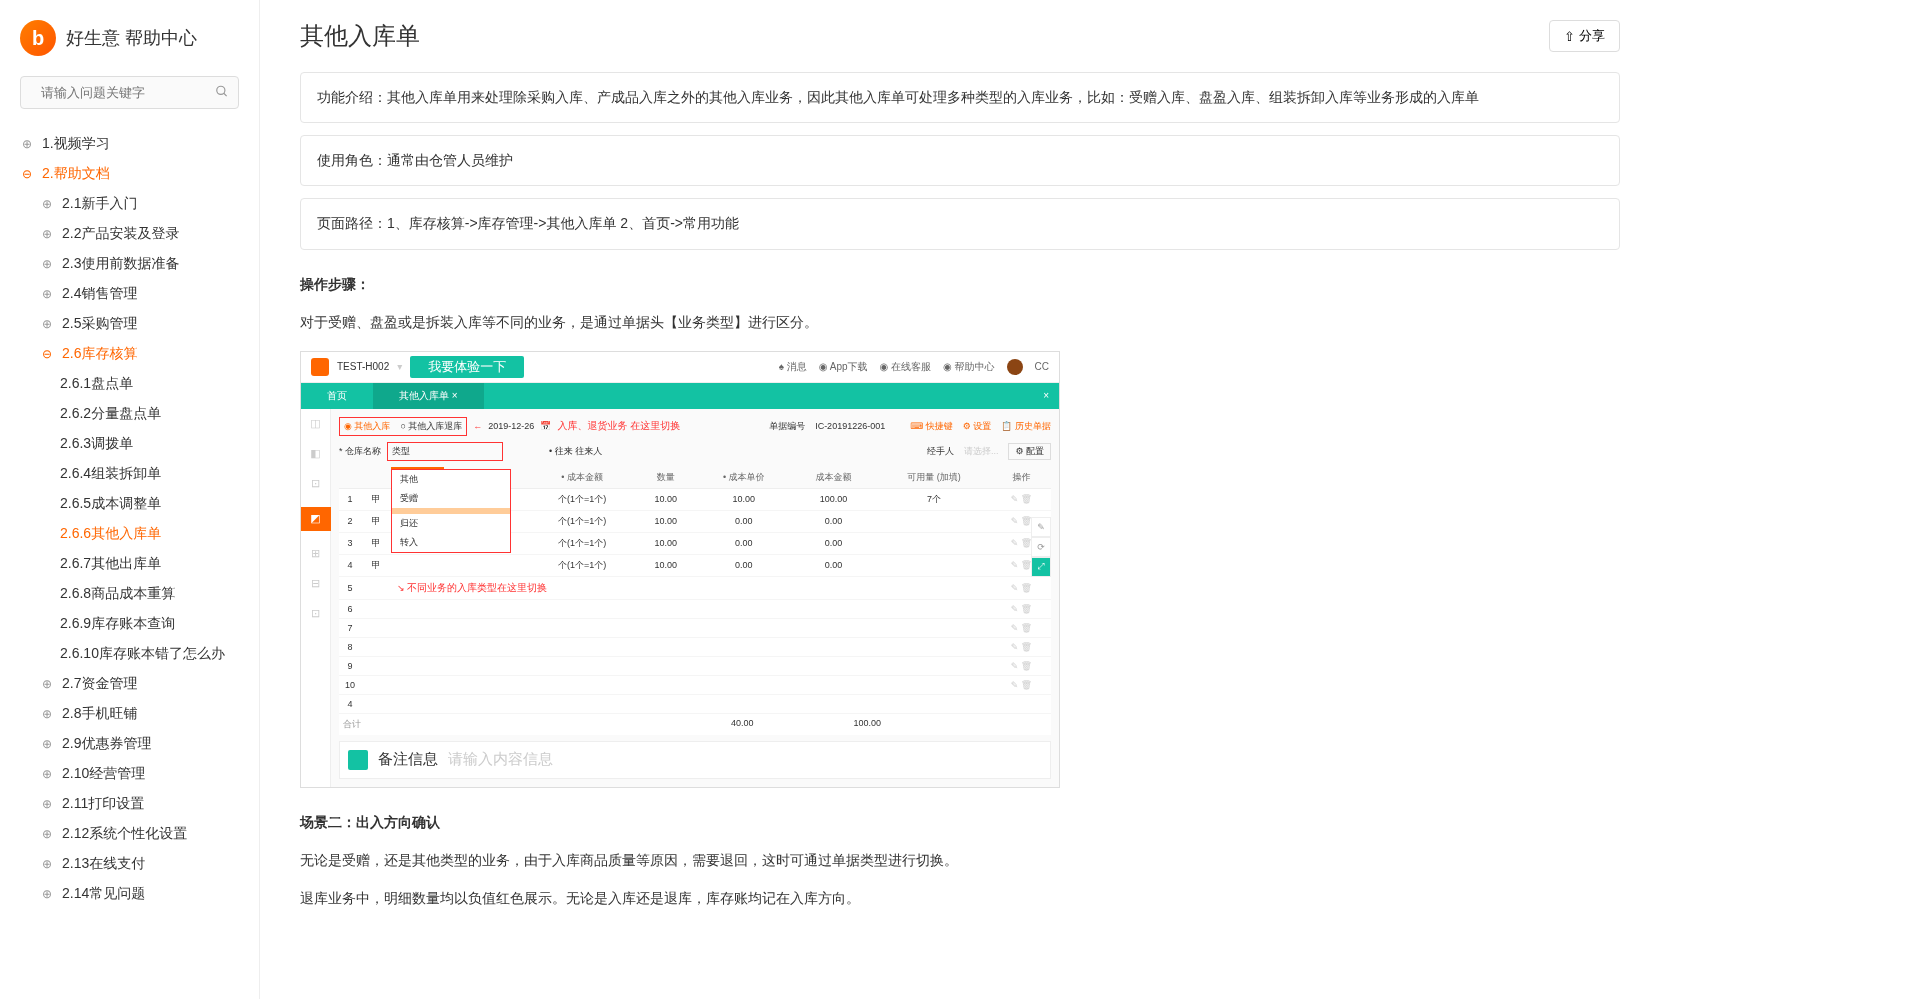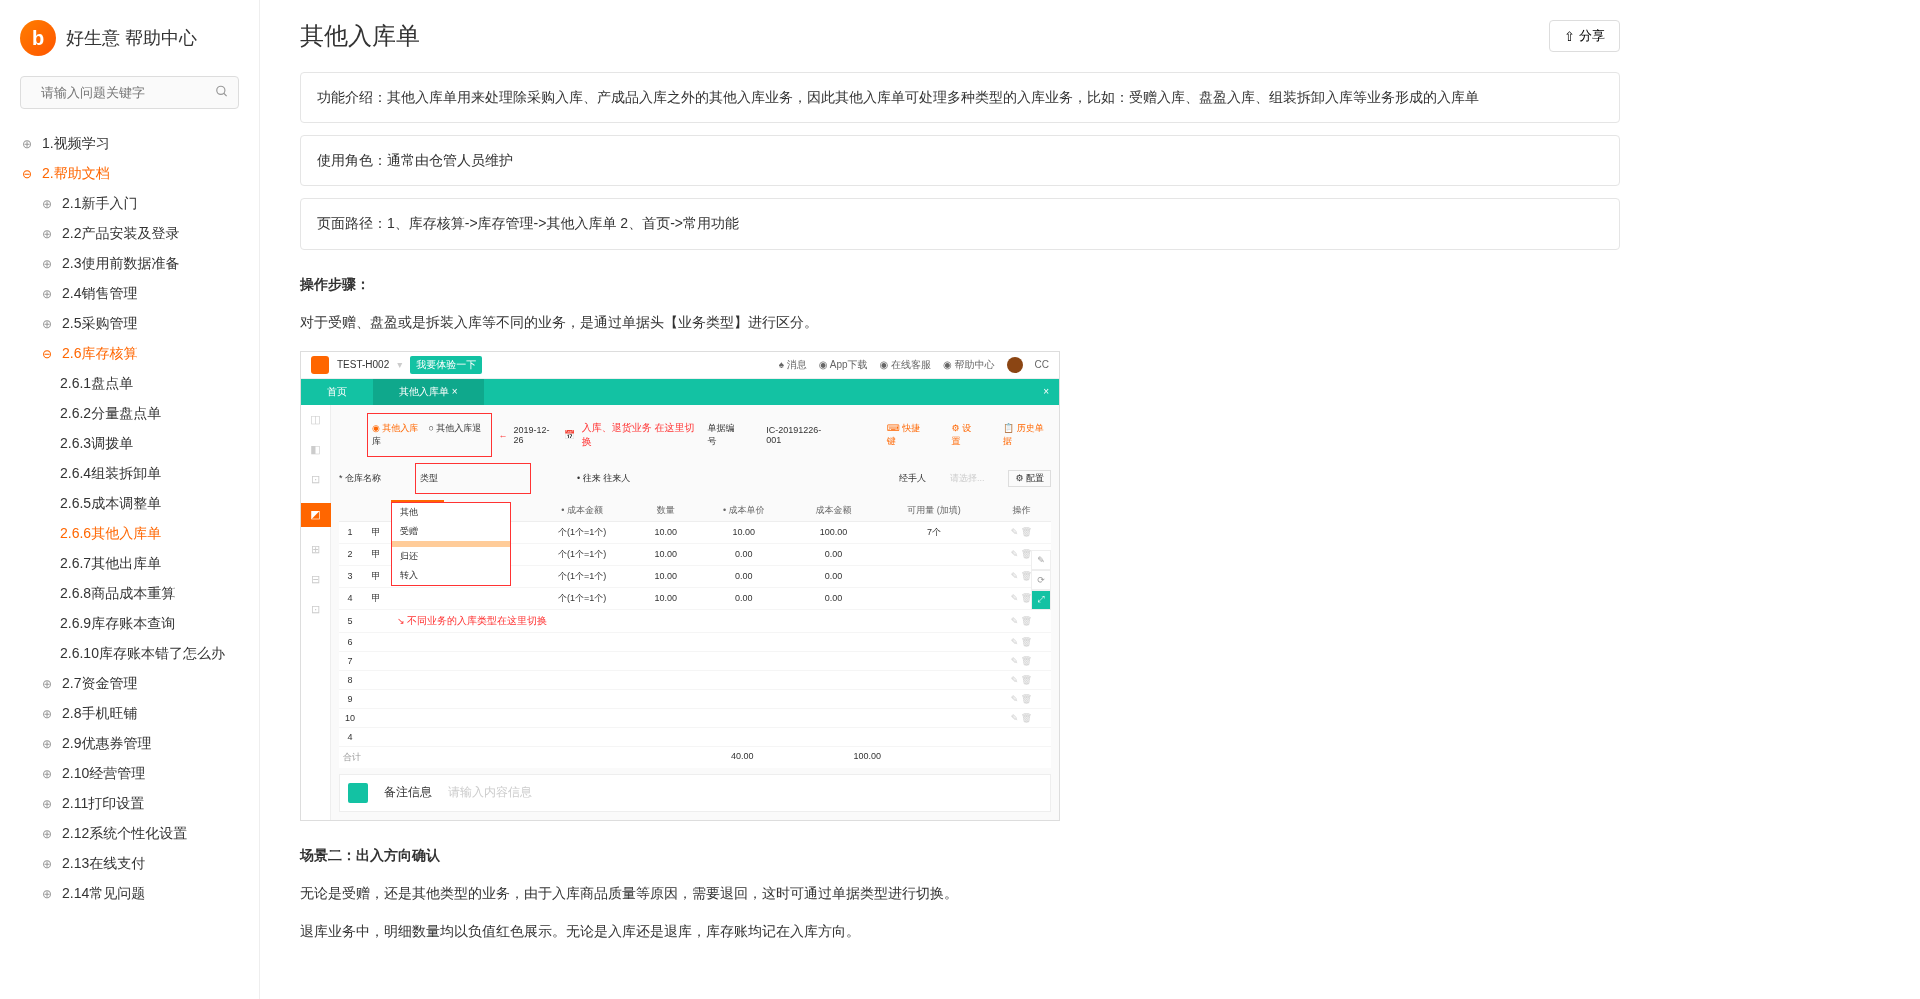--- a/index.html
+++ b/index.html
@@ -37,58 +37,58 @@
     .info-box { border: 1px solid #e5e5e5; border-radius: 4px; padding: 12px 16px; margin-bottom: 12px; font-size: 14px; line-height: 1.8; }
     .info-label { font-weight: 500; }
     
     .section-text { font-size: 14px; line-height: 2; margin: 10px 0; }
     .section-bold { font-weight: 600; margin-top: 20px; }
     
     .screenshot-box { margin: 15px 0; border: 1px solid #ddd; max-width: 760px; }
     .ss-top { background: #fff; padding: 4px 10px; display: flex; align-items: center; gap: 8px; font-size: 10px; border-bottom: 1px solid #eee; }
     .ss-logo { width: 18px; height: 18px; border-radius: 3px; background: #ff6600; }
     .ss-top-right { margin-left: auto; display: flex; gap: 12px; align-items: center; color: #666; }
-    .ss-btn-blue { background: #13c2a3; color: #fff; padding: 2px 6px; border-radius: 2px; font-size: 10px; }
+    .ss-btn-blue { background: #13c2a3; color: #fff; padding: 2px 18px; border-radius: 2px; font-size: 13px; }
     .ss-avatar { width: 16px; height: 16px; border-radius: 50%; background: #8b4513; }
     
     .ss-tabs { background: #13c2a3; display: flex; align-items: center; font-size: 10px; color: #fff; }
     .ss-tab { padding: 6px 26px; cursor: pointer; }
     .ss-tab.active { background: #0fa88c; }
     .ss-tab-close { margin-left: auto; padding: 6px 10px; }
     
     .ss-body { display: flex; background: #fafafa; }
     .ss-sidebar { width: 30px; background: #fff; border-right: 1px solid #eee; display: flex; flex-direction: column; align-items: center; padding-top: 8px; gap: 16px; }
     .ss-side-icon { width: 14px; height: 14px; color: #ccc; font-size: 11px; display: flex; align-items: center; justify-content: center; }
     .ss-side-icon.active { background: #ff6600; color: #fff; width: 30px; height: 24px; }
     
     .ss-content { flex: 1; padding: 8px; }
     .ss-form-row { display: flex; font-size: 9px; margin-bottom: 6px; align-items: center; gap: 6px; }
-    .ss-highlight { border: 1.5px solid #ff3333; padding: 8px 4px; margin-left: 28px; }
+    .ss-highlight { border: 1.5px solid #ff3333; padding: 2px 4px; }
     .ss-radio { color: #ff6600; }
     .ss-annotation { color: #ff3333; font-size: 10px; }
     .ss-date { color: #333; }
-    .ss-right-info { margin-left: auto; display: flex; gap: 24px; align-items: center; }
+    .ss-right-info { margin-left: auto; display: flex; gap: 10px; align-items: center; }
     
     .ss-table { width: 100%; border-collapse: collapse; font-size: 9px; background: #fff; }
     .ss-table th { background: #fafafa; padding: 4px 6px; text-align: center; color: #666; font-weight: normal; border-bottom: 1px solid #eee; }
     .ss-table td { padding: 4px 6px; text-align: center; border-bottom: 1px solid #f5f5f5; }
     .ss-table .hl-cell { background: #ffcc99; }
     .ss-dropdown { border: 1.5px solid #ff3333; position: absolute; background: #fff; width: 120px; font-size: 9px; z-index: 10; }
     .ss-dropdown-item { padding: 3px 8px; }
     .ss-dropdown-item.sel { background: #ffcc99; }
     
     .ss-floating-icons { position: absolute; right: 0; top: 50px; display: flex; flex-direction: column; }
     .ss-float-icon { width: 20px; height: 20px; background: #fff; border: 1px solid #eee; display: flex; align-items: center; justify-content: center; font-size: 9px; color: #999; }
     .ss-float-icon.green { background: #13c2a3; color: #fff; }
     
     .ss-totals { display: flex; font-size: 9px; padding: 4px; background: #fff; }
     .ss-total-val { margin-left: 370px; }
     .ss-total-val2 { margin-left: 100px; }
     
-    .ss-notes { display: flex; font-size: 12px; padding: 8px; background: #fff; border: 1px solid #eee; margin-top: 6px; align-items: center; gap: 16px; }
+    .ss-notes { display: flex; font-size: 15px; padding: 8px; background: #fff; border: 1px solid #eee; margin-top: 6px; align-items: center; gap: 10px; }
     .ss-notes-icon { width: 20px; height: 20px; background: #13c2a3; border-radius: 2px; }
     
     .ss-footer { display: flex; justify-content: flex-end; gap: 8px; padding: 8px; font-size: 9px; }
     .ss-foot-btn { padding: 4px 14px; border: 1px solid #ddd; border-radius: 2px; background: #fff; }
     .ss-foot-btn.orange-border { border-color: #ff6600; color: #ff6600; }
     .ss-foot-btn.orange { background: #ff6600; color: #fff; border-color: #ff6600; }
     .ss-foot-btn .caret { margin-left: 4px; }
   </style>
 </head>
 <body>

